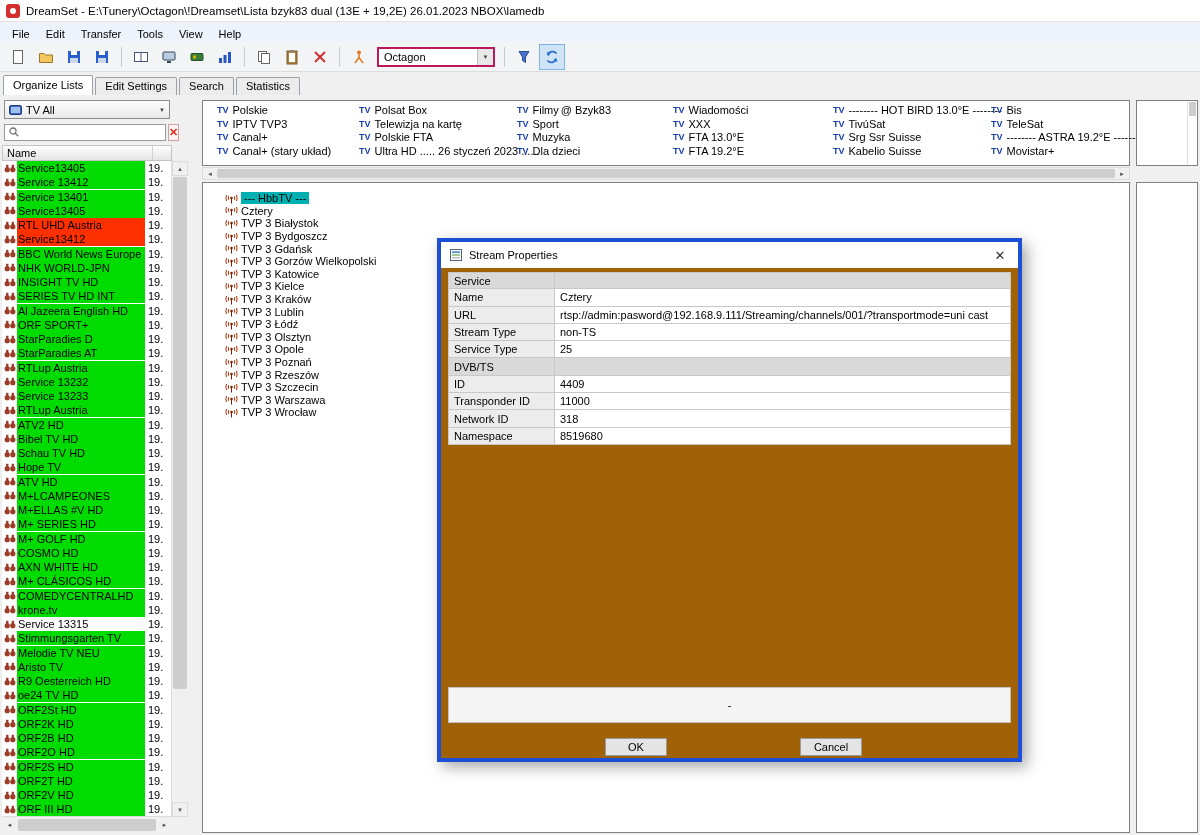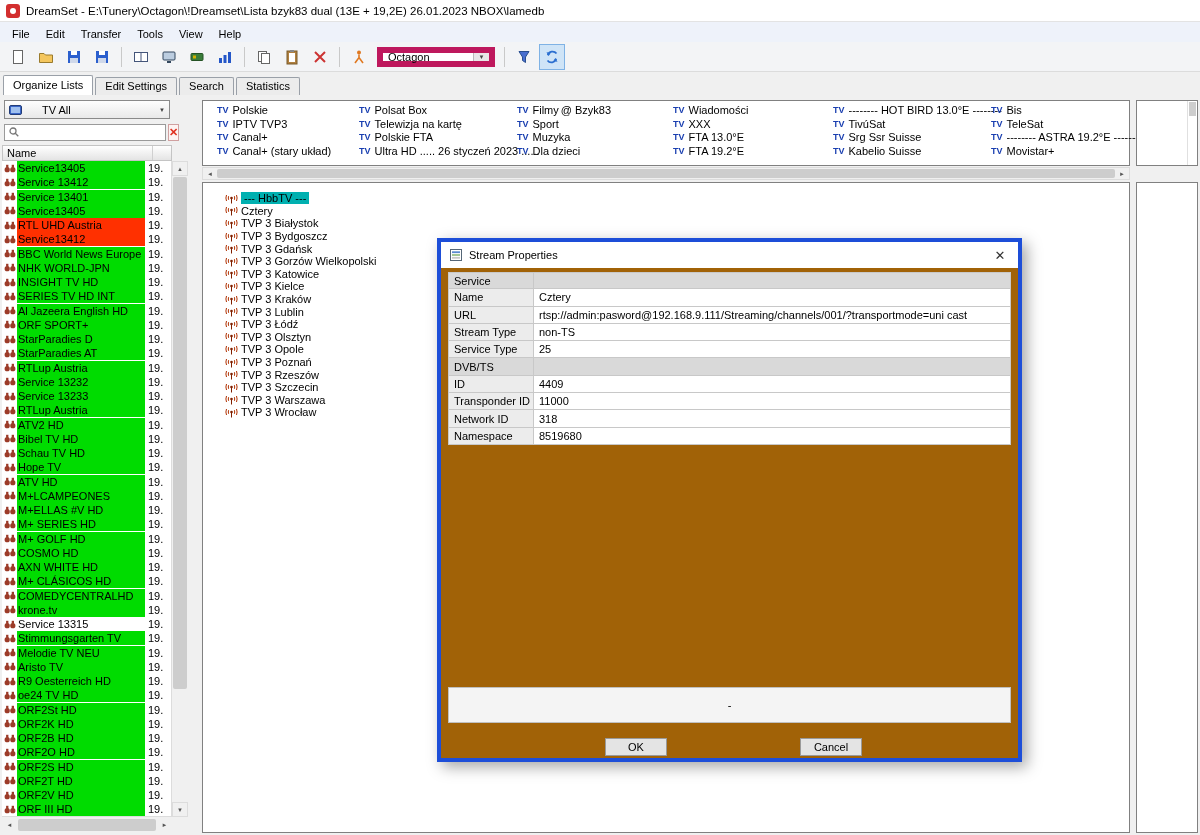--- a/index.html
+++ b/index.html
@@ -13,34 +13,34 @@
   .appicon:before{content:"";position:absolute;left:4px;top:4px;width:6px;height:6px;background:#fff;border-radius:50%}
   .titletext{font-size:11.5px;white-space:nowrap;overflow:hidden}
   .menubar{position:absolute;left:0;top:22px;width:1200px;height:20px;background:#eef2fa;
            display:flex;align-items:flex-end;padding-left:4px;box-sizing:border-box}
   .menu-item{padding:2px 8px;cursor:default}
   .toolbar{position:absolute;left:0;top:42px;width:1200px;height:30px;background:#f3f4f6;
            border-bottom:1px solid #dcdcdc;display:flex;align-items:center;padding-left:5px;box-sizing:border-box;gap:2px}
   .tbtn{width:24px;height:24px;display:flex;align-items:center;justify-content:center;flex:none;border:1px solid transparent}
   .tbtn.active{background:#cfe4f7;border:1px solid #7fb2e5}
   .tsep{width:1px;height:20px;background:#c9c9c9;margin:0 4px;flex:none}
-  .combo{width:118px;height:20px;border:6px solid #be185d;background:#fff;display:flex;align-items:center;
+  .combo{width:118px;height:20px;border:2px solid #be185d;background:#fff;display:flex;align-items:center;
          box-sizing:border-box;padding-left:5px;margin:0 3px;flex:none}
   .combo .cval{flex:1}
   .combo .carrow{width:15px;height:100%;background:#e8e8e8;border-left:1px solid #bbb;
                  display:flex;align-items:center;justify-content:center;font-size:6px;color:#444}
   
   .tabstrip{position:absolute;left:3px;top:78px;height:17px;display:flex;align-items:flex-end}
   .tab{border:1px solid #9aa0a8;border-bottom:none;border-radius:2px 2px 0 0;background:#ececec;
        padding:2px 9px 2px 9px;margin-right:2px;height:13px;line-height:13px}
   .tab.active{background:#fff;height:15px;line-height:15px;position:relative;z-index:2}
   
   .sidebar{position:absolute;left:2px;top:97px;width:186px;height:736px;background:#f0f0f0}
   .filter-combo{position:absolute;left:2px;top:3px;width:166px;height:19px;border:1px solid #8a8a8a;
-                background:linear-gradient(#fefefe,#e9e9e9);display:flex;align-items:center;gap:20px;
+                background:linear-gradient(#fefefe,#e9e9e9);display:flex;align-items:center;gap:4px;
                 padding:0 4px;box-sizing:border-box}
   .filter-combo .carrow{margin-left:auto;font-size:6px;color:#444}
   .search-row{position:absolute;left:2px;top:26px;width:166px;height:19px;display:flex;align-items:center;gap:2px}
   .search-input{flex:1;height:17px;border:1px solid #9a9a9a;box-sizing:border-box;font:11px "Liberation Sans",sans-serif;padding:0 2px 0 16px;background:#fff}
   .mag{position:absolute;left:5px;top:4px;z-index:2}
   .clear-btn{width:17px;height:17px;border:1px solid #d0a0a0;background:#fdf3f2;color:#e03020;
              font-weight:bold;font-size:11px;display:flex;align-items:center;justify-content:center;box-sizing:border-box}
   .list-header{position:absolute;left:0;top:48px;width:170px;height:16px;display:flex;
                background:linear-gradient(#ffffff,#e4e4e4);border:1px solid #c4c4c4;box-sizing:border-box}
   .list-header .hname{flex:1;padding:1px 4px;border-right:1px solid #d0d0d0}
@@ -87,21 +87,21 @@
   
   .dialog{position:absolute;left:437px;top:238px;width:585px;height:524px;background:#a16207;
           border:4px solid #1d4ed8;box-shadow:5px 5px 14px rgba(0,0,0,.35);box-sizing:border-box}
   .dlg-title{height:26px;background:#fff;display:flex;align-items:center;gap:7px;padding:0 9px;box-sizing:border-box}
   .dlg-close{margin-left:auto;font-size:13px;color:#333;width:18px;text-align:center;cursor:default}
   .dlg-form{position:absolute;left:7px;right:7px;top:30px}
   .frow{display:flex}
   .fcell{border:1px solid #c8c8c8;height:17.3px;box-sizing:border-box;display:flex;align-items:center;
          padding:0 5px;overflow:hidden;white-space:nowrap}
   .frow + .frow .fcell{border-top:none}
-  .flabel{width:86px;flex:none;background:#ececec}
+  .flabel{width:107px;flex:none;background:#ececec}
   .fval{flex:1;border-left:none;background:#fff}
   .frow.section .flabel,.frow.section .fval{background:#d9d9d9}
   .status-box{position:absolute;left:7px;right:7px;top:445px;height:34px;border:1px solid #c0c0c0;
               background:#f4f4f4;display:flex;align-items:center;justify-content:center}
   .dlg-btn{position:absolute;width:62px;height:18px;background:#e4e4e4;border:1px solid #9a9a9a;
            display:flex;align-items:center;justify-content:center;box-sizing:border-box;top:496px}
   .btn-ok{left:164px}.btn-cancel{left:359px}
   svg{display:block}
 </style>
 </head>

